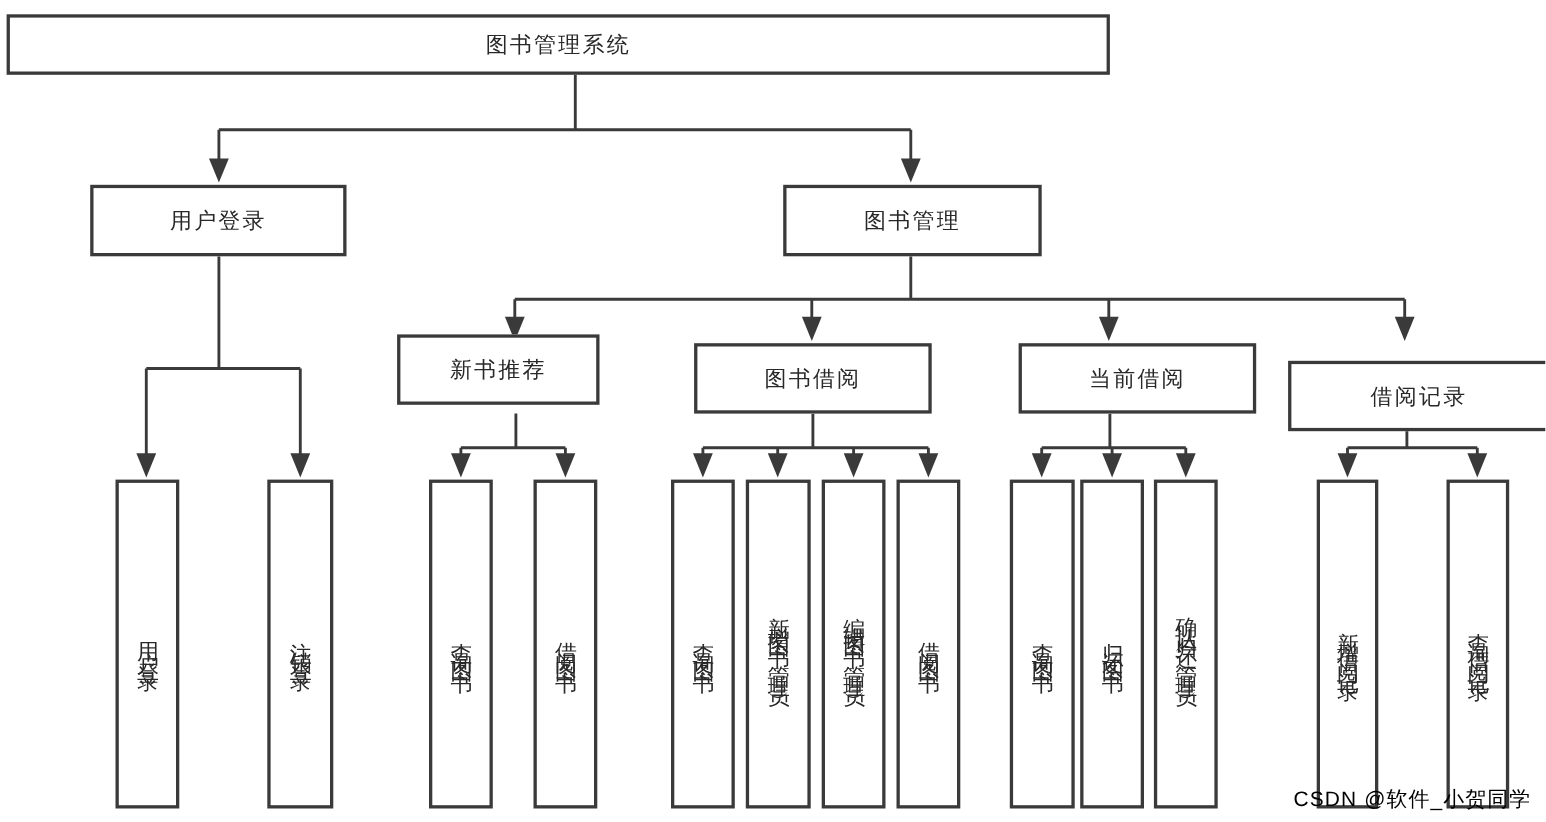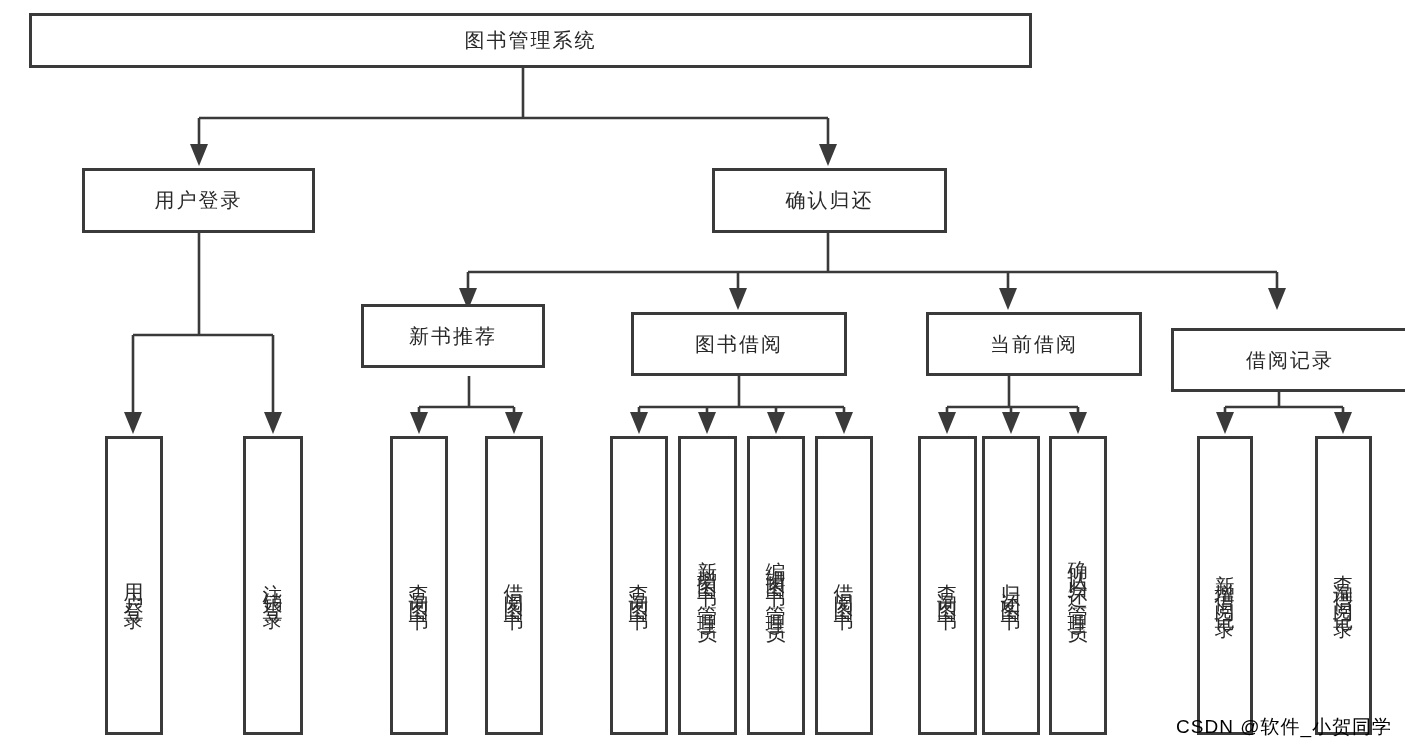--- a/index.html
+++ b/index.html
@@ -100,24 +100,24 @@
       <polygon points="767,412 785,412 776,434"></polygon>
       <polygon points="835,412 853,412 844,434"></polygon>
       <polygon points="938,412 956,412 947,434"></polygon>
       <polygon points="1002,412 1020,412 1011,434"></polygon>
       <polygon points="1069,412 1087,412 1078,434"></polygon>
       <polygon points="1216,412 1234,412 1225,434"></polygon>
       <polygon points="1334,412 1352,412 1343,434"></polygon>
     </g>
   </svg>
 
-  <div class="node" style="left:29px; top:13px; width:1003px; height:55px;">图书管理系统</div>
+  <div class="node" style="left:6px; top:13px; width:1003px; height:55px;">图书管理系统</div>
 
   <div class="node" style="left:82px; top:168px; width:233px; height:65px;">用户登录</div>
-  <div class="node" style="left:712px; top:168px; width:235px; height:65px;">确认归还</div>
+  <div class="node" style="left:712px; top:168px; width:235px; height:65px;">图书管理</div>
 
   <div class="node" style="left:361px; top:304px; width:184px; height:64px;">新书推荐</div>
   <div class="node" style="left:631px; top:312px; width:216px; height:64px;">图书借阅</div>
   <div class="node" style="left:926px; top:312px; width:216px; height:64px;">当前借阅</div>
   <div class="node" style="left:1171px; top:312px; width:238px; height:64px;margin-top:16px;">借阅记录</div>
 
   <div class="leaf" style="left:105px; width:58px;">
     <span class="vtext">用户登录</span>
   </div>
   <div class="leaf" style="left:243px; width:60px;">

